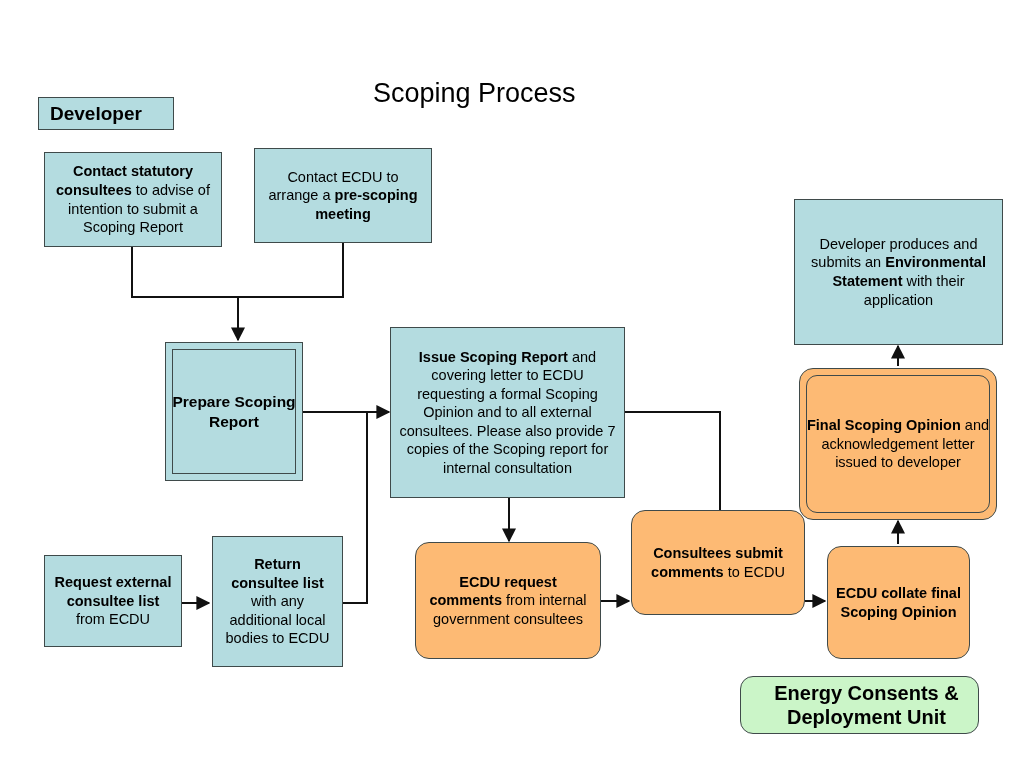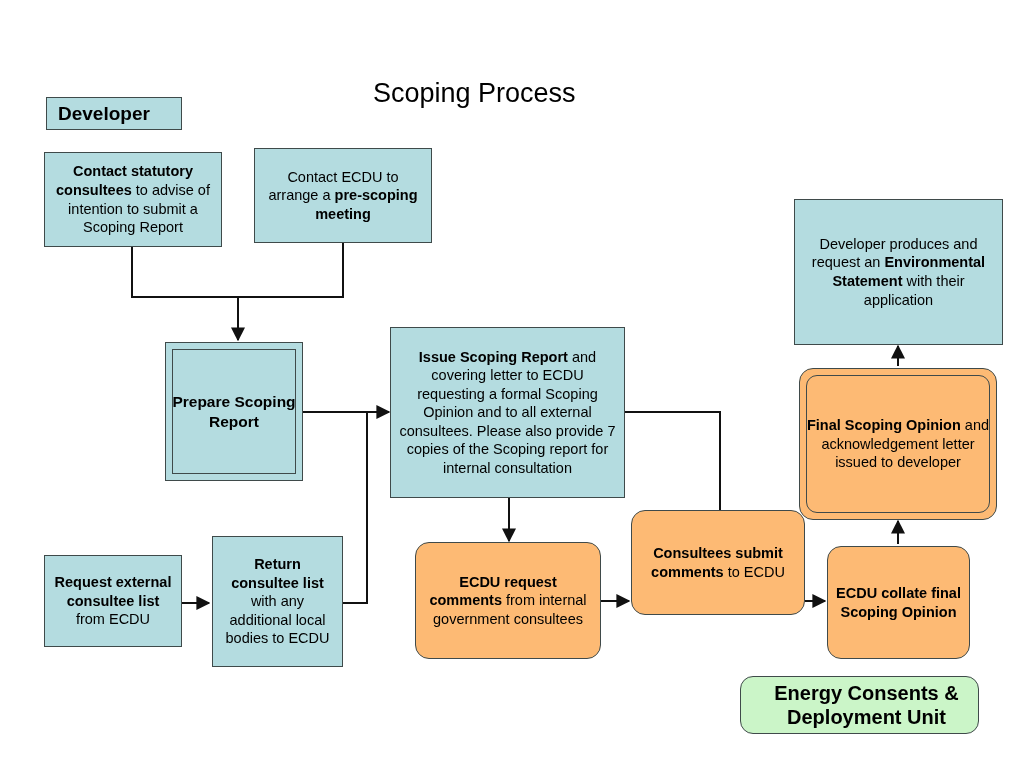--- a/index.html
+++ b/index.html
@@ -132,21 +132,21 @@
       <path d="M 805 601 L 825 601" marker-end="url(#arrow)"></path>
 
       <path d="M 898 544 L 898 521" marker-end="url(#arrow)"></path>
 
       <path d="M 898 366 L 898 346" marker-end="url(#arrow)"></path>
     </g>
   </svg>
 
   <div class="title" style="left:373px; top:78px;">Scoping Process</div>
 
-  <div class="label-box" style="left:46px; top:97px; width:136px; height:33px;">Developer</div>
+  <div class="label-box" style="left:38px; top:97px; width:136px; height:33px;">Developer</div>
 
   <div class="node blue" style="left:44px; top:152px; width:178px; height:95px;">
     <span class="txt node-inner"><b>Contact statutory consultees</b><span> to advise of intention to submit a Scoping Report</span></span>
   </div>
 
   <div class="node blue" style="left:254px; top:148px; width:178px; height:95px;">
     <span class="txt node-inner"><span>Contact ECDU to arrange a </span><b>pre-scoping meeting</b></span>
   </div>
 
   <div class="node blue dbl" style="left:165px; top:342px; width:138px; height:139px; position:absolute;">
@@ -175,20 +175,20 @@
 
   <div class="node green rounded" style="left:827px; top:546px; width:143px; height:113px;">
     <span class="txt node-inner"><b>ECDU  collate final Scoping Opinion</b></span>
   </div>
 
   <div class="node green rounded dbl-round" style="left:799px; top:368px; width:198px; height:152px;">
     <span class="txt node-inner"><b>Final Scoping Opinion</b><span> and acknowledgement letter issued to developer</span></span>
   </div>
 
   <div class="node blue" style="left:794px; top:199px; width:209px; height:146px;">
-    <span class="txt node-inner"><span>Developer produces and request an </span><b>Environmental Statement</b><span> with their application</span></span>
+    <span class="txt node-inner"><span>Developer produces and submits an </span><b>Environmental Statement</b><span> with their application</span></span>
   </div>
 
   <div class="legend-box" style="left:740px; top:676px; width:239px; height:58px;">
     <span>Energy Consents &amp; Deployment Unit</span>
   </div>
 
 </div>
 
 </body></html>

